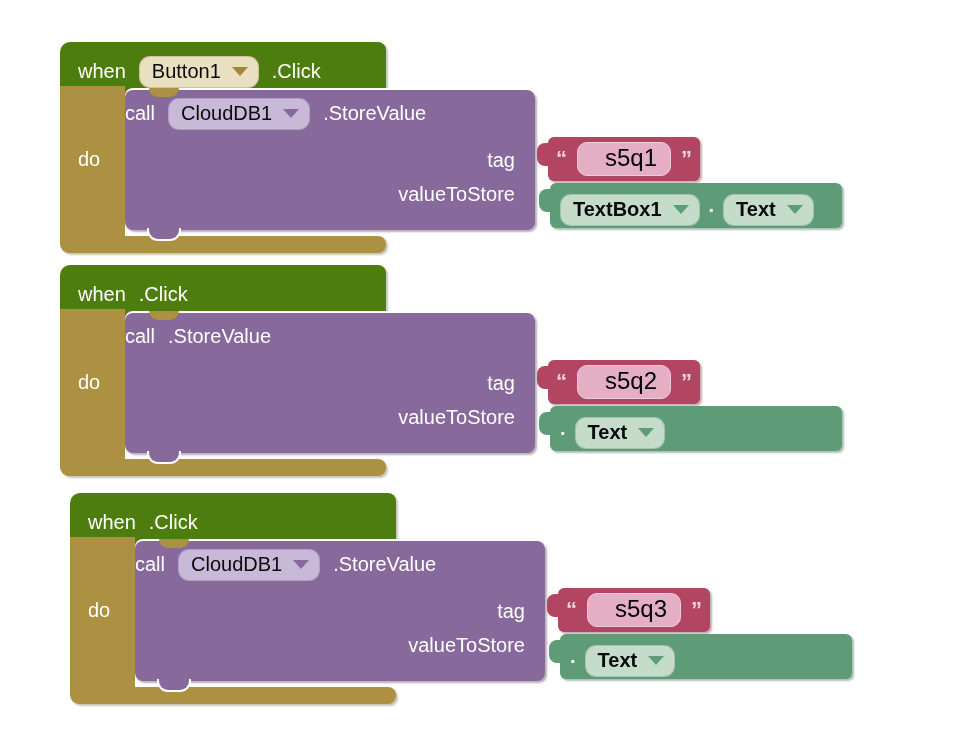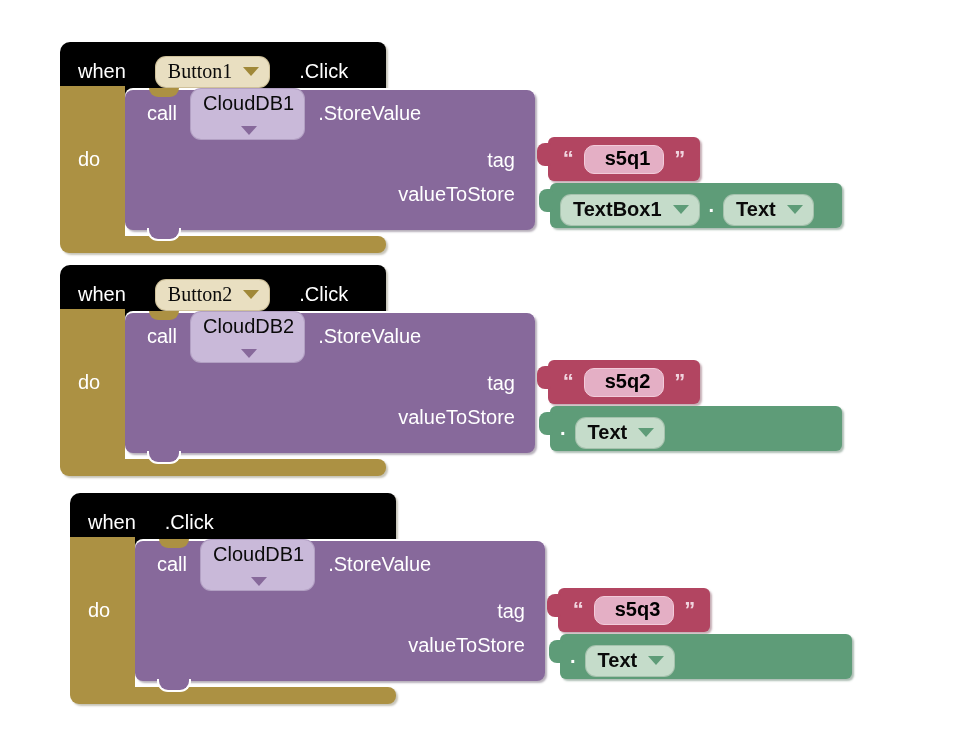--- a/index.html
+++ b/index.html
@@ -18,24 +18,24 @@
   
   .ai-block { position: absolute; width: 880px; height: 212px; }
   .b0 { left: 60px; top: 42px; }
   .b1 { left: 60px; top: 265px; }
   .b2 { left: 70px; top: 493px; }
 
   
   .gold-header {
     position: absolute; left: 0; top: 0;
     width: 326px; height: 59px;
-    background: #000000;
+    background: #4d7c0f;
     border-radius: 10px 8px 4px 0;
     box-shadow: 2px 2px 2px rgba(70,60,20,0.30);
-    display: flex; align-items: center; gap: 29px;
+    display: flex; align-items: center; gap: 13px;
     padding-left: 18px; box-sizing: border-box;
     color: #ffffff; font-size: 20px;
   }
   .gold-side {
     position: absolute; left: 0; top: 44px;
     width: 65px; height: 152px;
     background: #AC9143;
   }
   .do-label {
     position: absolute; left: 18px; top: 58px;
@@ -69,35 +69,35 @@
   .tab-bottom {
     position: absolute; bottom: -11px; left: 22px;
     width: 34px; height: 13px;
     background: #87699B;
     border: 2px solid #ffffff; border-top: none;
     border-radius: 0 0 11px 11px;
     box-sizing: border-box;
   }
   .p-row1 {
     height: 47px; display: flex; align-items: center;
-    gap: 13px; padding-left: 22px;
+    gap: 13px; 
   }
   .p-row2 { height: 46px; display: flex; align-items: center; justify-content: flex-end; padding-right: 20px; text-align: right; }
   .p-row3 { height: 45px; display: flex; justify-content: flex-end; padding-right: 20px; }
 
   
   .dd {
     display: inline-flex; align-items: center; gap: 11px;
     padding: 3px 10px 4px 12px;
     border-radius: 11px;
     font-size: 20px; color: #0a0a0a;
     cursor: pointer;
   }
-  .dd-cream   { background: #E9DFC1; border: 1px solid rgba(130,105,40,0.25); font-family: Liberation Serif, serif; }
-  .dd-lav     { background: #C9B9D9; border: 1px solid rgba(90,60,110,0.20); flex-direction: column; }
+  .dd-cream   { background: #E9DFC1; border: 1px solid rgba(130,105,40,0.25); }
+  .dd-lav     { background: #C9B9D9; border: 1px solid rgba(90,60,110,0.20); }
   .dd-green   { background: #C5DCCA; border: 1px solid rgba(40,90,60,0.20); margin-top: 8px; }
   .arr {
     width: 0; height: 0; display: inline-block;
     border-left: 8px solid transparent;
     border-right: 8px solid transparent;
     border-top: 9px solid #000;
   }
   .arr-gold   { border-top-color: #A08838; }
   .arr-purple { border-top-color: #87699B; }
   .arr-green  { border-top-color: #5E9C78; }
@@ -110,22 +110,22 @@
     border-radius: 6px;
     box-shadow: 2px 2px 2px rgba(90,20,40,0.35);
     display: flex; align-items: center; justify-content: center; gap: 10px;
     color: #F0D5DF; font-size: 22px; font-weight: bold;
   }
   .text-block .plug { background: #B24561; }
   .tag-field {
     background: #E4AFC5;
     border: 1px solid #F2CBDA;
     border-radius: 10px;
-    padding: 1px 13px 3px 20px;
-    color: #000000; font-size: 20px; font-weight: bold;
+    padding: 1px 13px 3px 27px;
+    color: #000000; font-size: 24px; font-weight: normal;
     cursor: text;
   }
 
   
   .getter-block {
     position: absolute; left: 490px; top: 141px;
     width: 292px; height: 45px;
     background: #5E9C78;
     border-radius: 6px;
     box-shadow: 2px 2px 2px rgba(20,70,40,0.35);
@@ -198,39 +198,31 @@
       <span class="dd dd-green">
         <span>Text</span>
         <span class="arr arr-green"></span>
       </span>
     </div>
   </div>
 
   <div class="ai-block b1">
     <div class="gold-header">
       <span class="wlabel">when</span>
-      <span class="dd dd-cream">
-        <span>Button2</span>
-        <span class="arr arr-gold"></span>
-      </span>
       <span class="wlabel">.Click</span>
     </div>
     <div class="gold-side"></div>
     <span class="do-label">do</span>
     <div class="gold-bottombar"></div>
 
     <div class="purple-block">
       <span class="notch-top"></span>
       <span class="tab-bottom"></span>
       <div class="p-row1">
         <span>call</span>
-        <span class="dd dd-lav">
-          <span>CloudDB2</span>
-          <span class="arr arr-purple"></span>
-        </span>
         <span>.StoreValue</span>
       </div>
       <div class="p-row2">
         <span>tag</span>
       </div>
       <div class="p-row3">
         <span>valueToStore</span>
       </div>
     </div>
 

